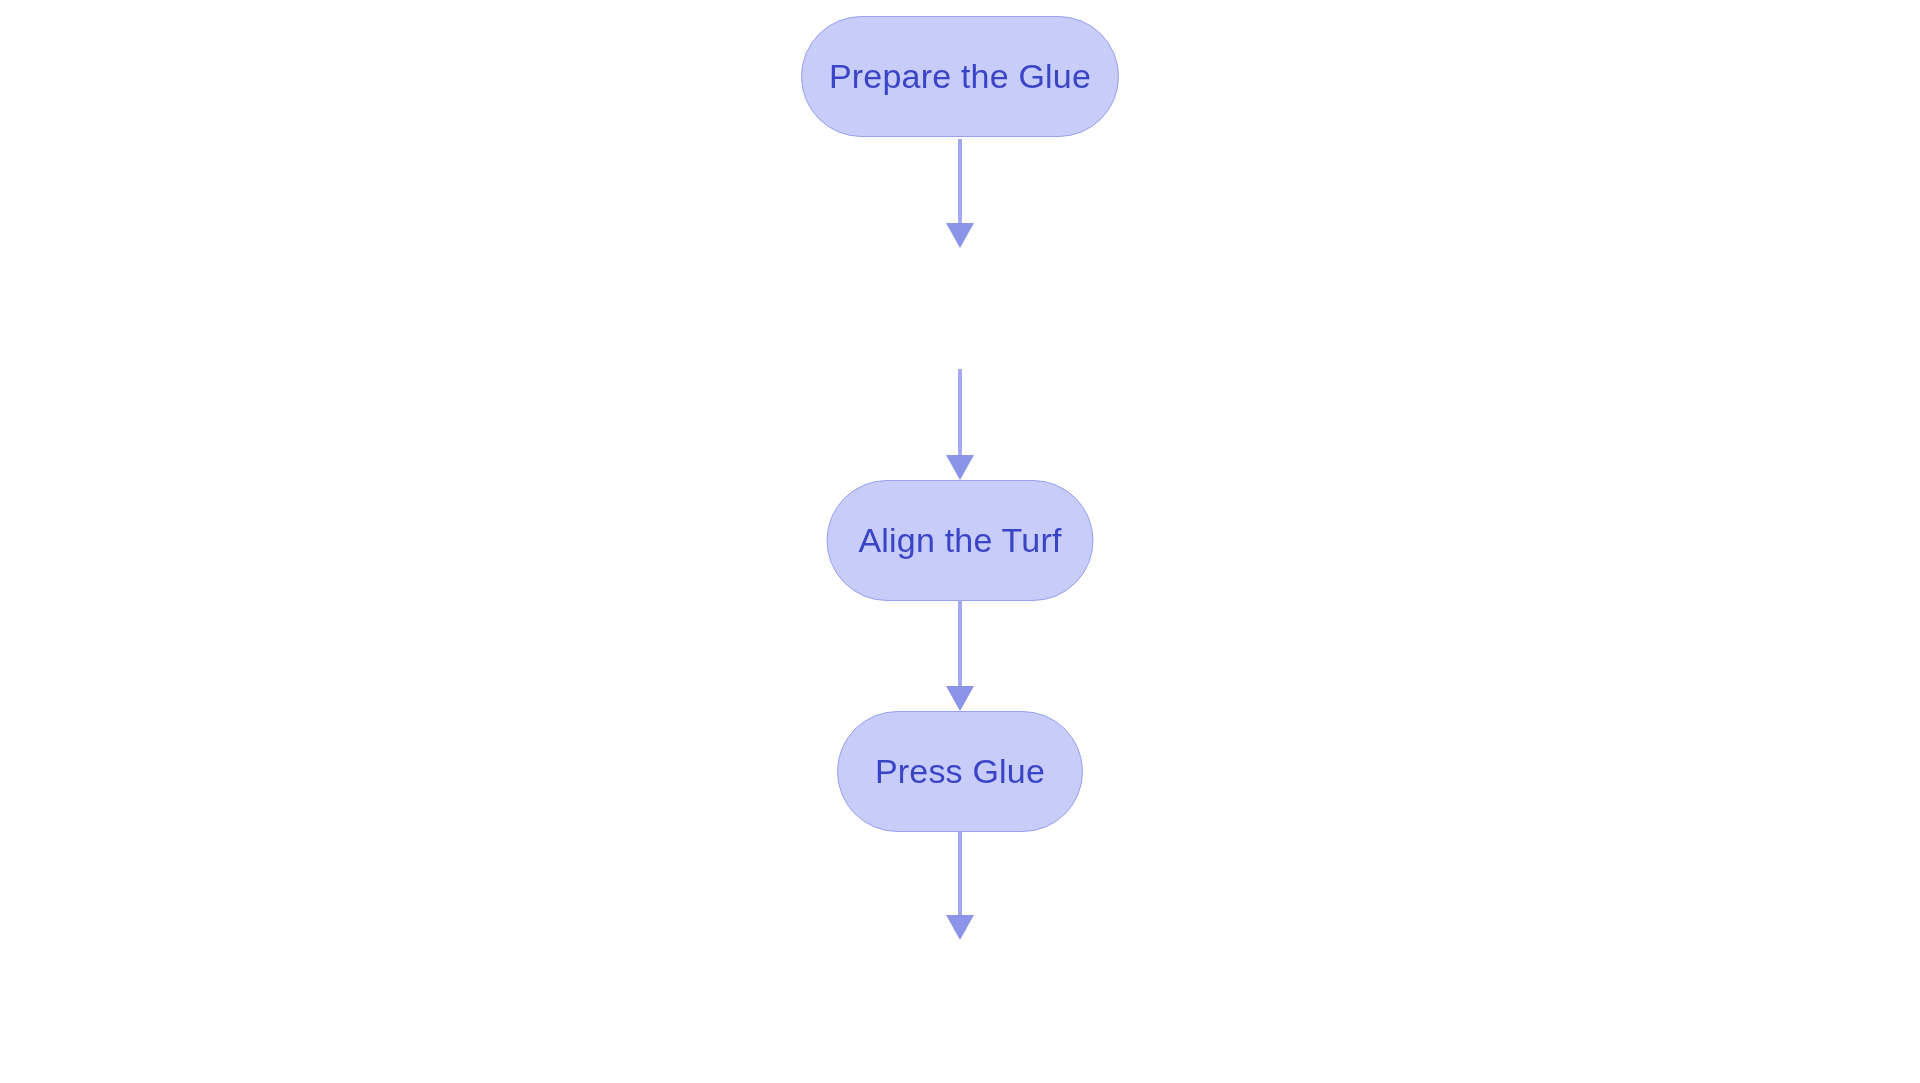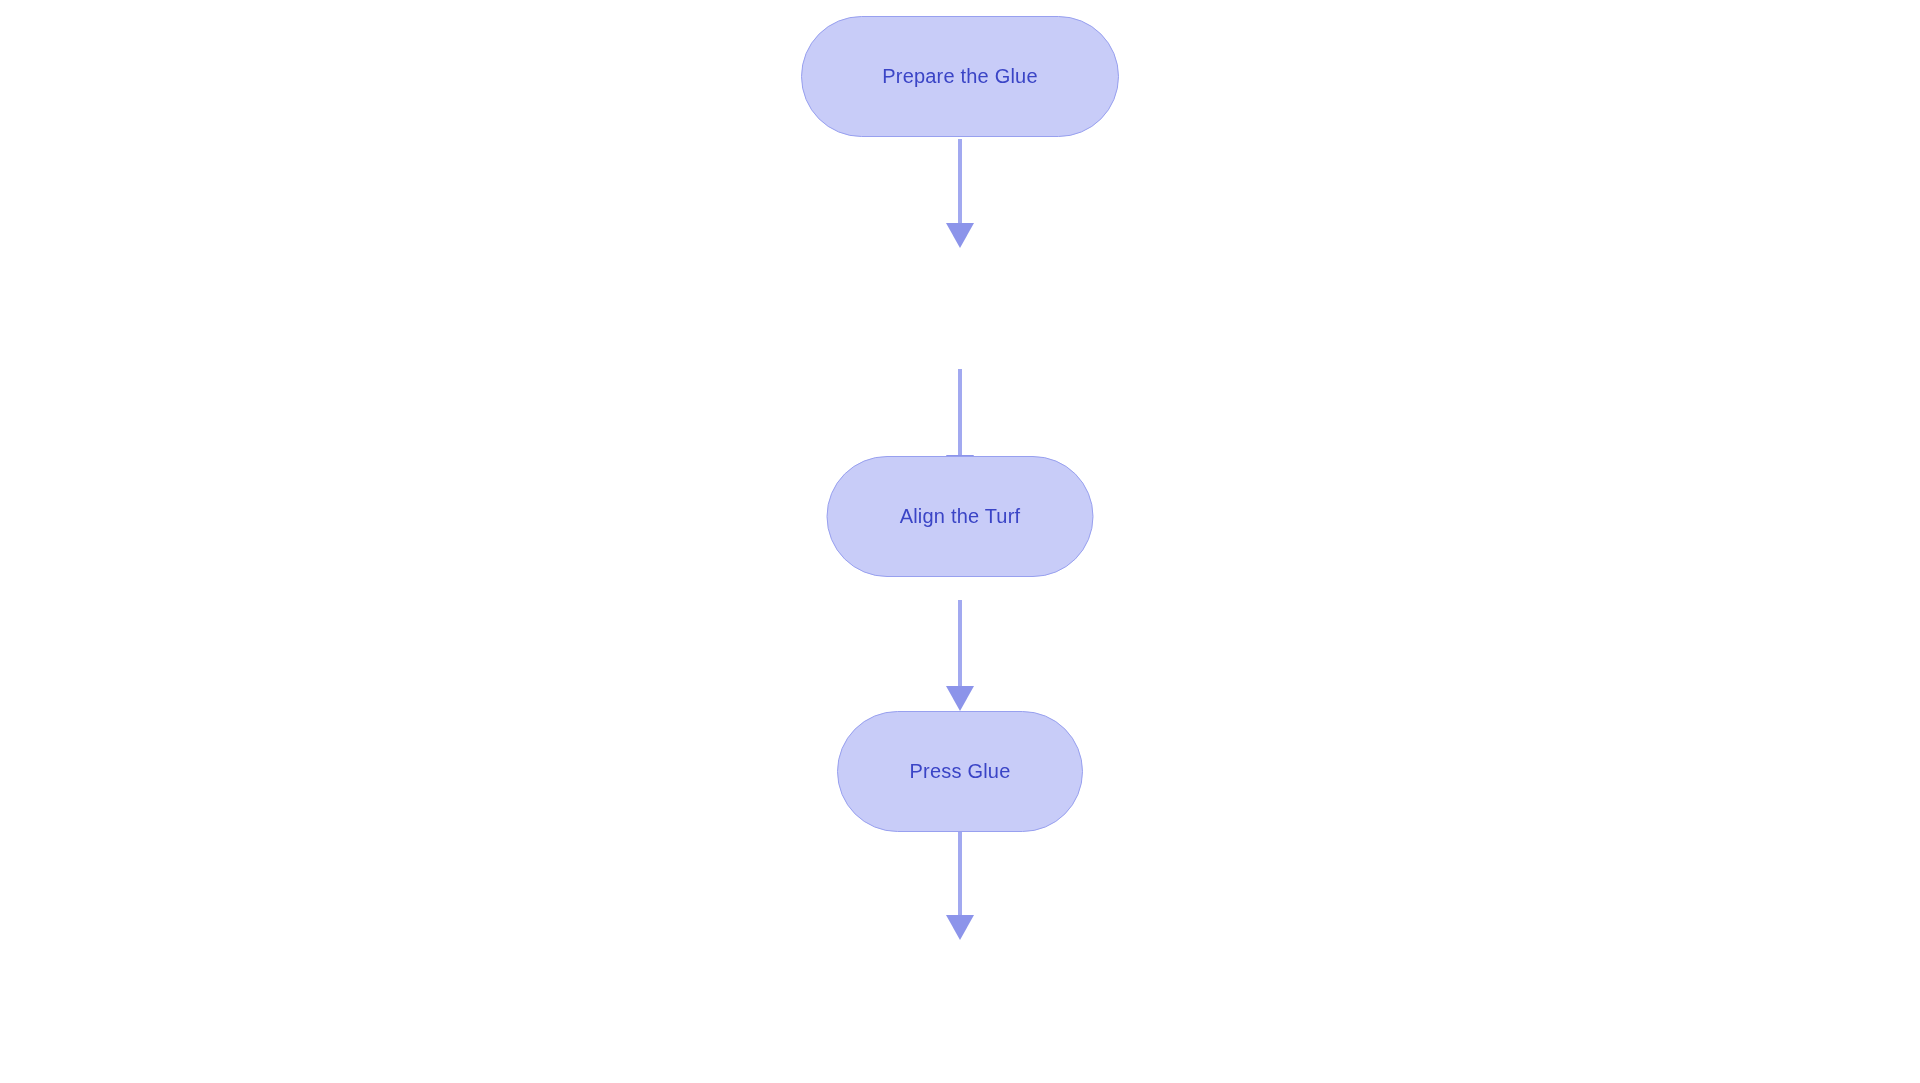--- a/index.html
+++ b/index.html
@@ -24,32 +24,32 @@
   }
   .node{
     position:absolute;
     left:50%;
     transform:translateX(-50%);
     height:121px;
     border-radius:62px;
     background:var(--node-fill);
     border:1.5px solid var(--node-border);
     color:var(--node-text);
-    font-size:20px;
+    font-size:34px;
     font-weight:400;
     letter-spacing:0.2px;
     display:flex;
     align-items:center;
     justify-content:center;
     box-sizing:border-box;
     white-space:nowrap;
   }
   .n1{top:16px;  width:318px;}
   .n2{top:248px; width:312px;}
-  .n3{top:456px; width:267px;}
+  .n3{top:480px; width:267px;}
   .n4{top:711px; width:246px;}
   .n5{top:940px; width:400px; height:123px;}
   .edge{
     position:absolute;
     left:50%;
     transform:translateX(-50%);
     width:28px;
     display:flex;
     flex-direction:column;
     align-items:center;

